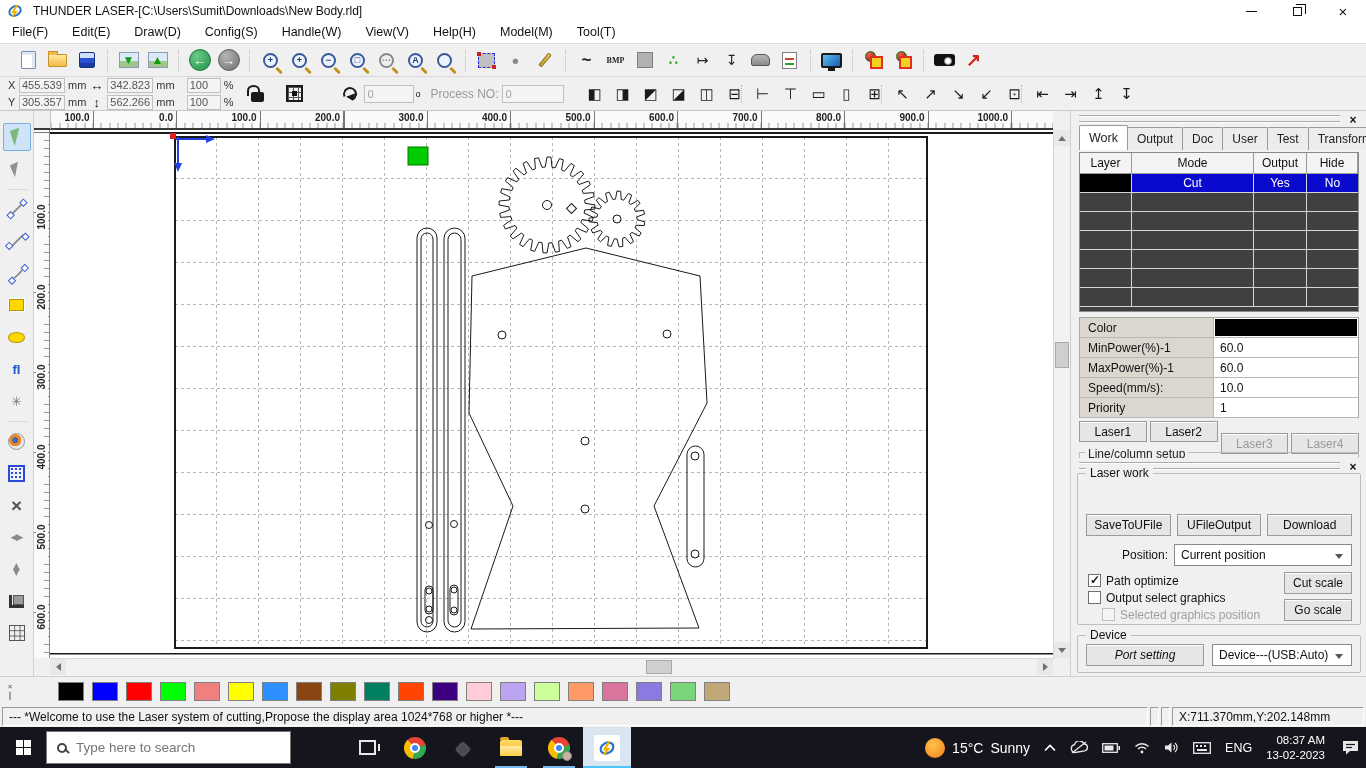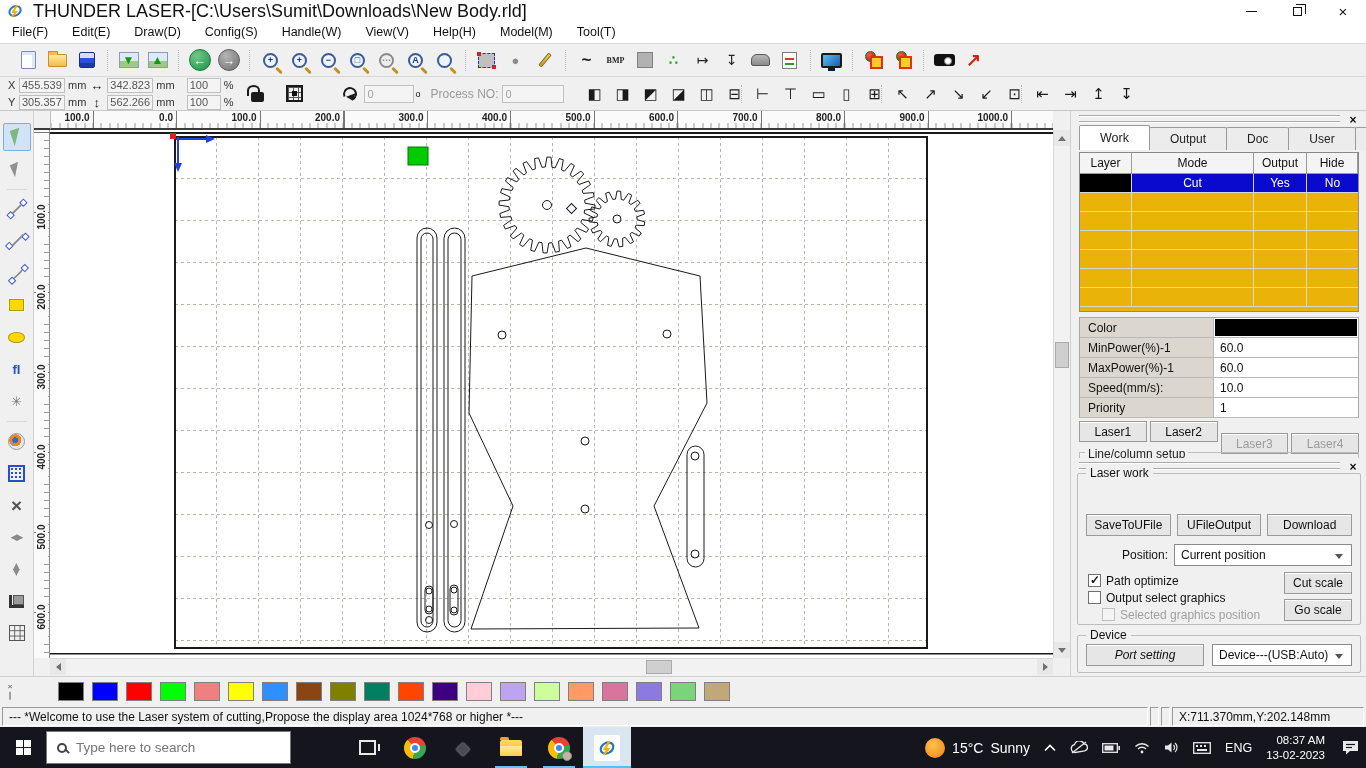--- a/index.html
+++ b/index.html
@@ -2,21 +2,21 @@
 <html><head>
 <meta charset="utf-8">
 <style>
   * { margin:0; padding:0; box-sizing:border-box; }
   html,body { width:1366px; height:768px; overflow:hidden; }
   body { font-family:"Liberation Sans", sans-serif; font-size:12px; color:#111; background:#f0f0f0; position:relative; }
 
   
   .titlebar { position:absolute; left:0; top:0; width:1366px; height:22px; background:#ffffff; display:flex; align-items:center; }
   .app-logo { width:16px; height:16px; margin-left:7px; }
-  .title-text { margin-left:10px; font-size:18px; color:#111; }
+  .title-text { margin-left:10px; font-size:12px; color:#111; }
   .win-controls { margin-left:auto; display:flex; height:100%; }
   .winbtn { width:46px; height:100%; display:flex; align-items:center; justify-content:center; color:#111; }
   .wb-min { width:11px; height:1px; background:#111; }
   .wb-restore { width:9px; height:9px; border:1px solid #111; position:relative; background:#fff; }
   .wb-restore::before { content:""; position:absolute; left:2px; top:-4px; width:9px; height:9px; border:1px solid #111; border-bottom:none; border-left:none; }
   .wb-close { font-size:15px; line-height:1; }
 
   
   .menubar { position:absolute; left:0; top:22px; width:1366px; height:22px; background:#ffffff; display:flex; align-items:center; border-bottom:1px solid #dcdcdc; }
   .menu-item { padding:2px 12px 3px 12px; font-size:12.5px; cursor:default; }
@@ -134,23 +134,23 @@
   .vthumb { position:absolute; left:1px; top:212px; width:14px; height:26px; background:#cfcfcf; border:1px solid #aaa; }
   .hthumb { position:absolute; top:1px; left:596px; width:26px; height:14px; background:#cfcfcf; border:1px solid #aaa; }
   .corner-br { position:absolute; left:1053px; top:658px; width:16px; height:16px; background:#f0f0f0; }
 
   
   .rpanel { position:absolute; left:1070px; top:111px; width:296px; height:565px; background:#f0f0f0; border-left:1px solid #d0d0d0; font-size:12px; }
   .pgrip { position:absolute; left:8px; right:26px; top:4px; height:8px; border-top:2px groove #fff; border-bottom:2px groove #fff; }
   .pclose { position:absolute; right:6px; width:14px; height:14px; font-size:12px; font-weight:bold; color:#111; display:flex; align-items:center; justify-content:center; line-height:1; }
   .pclose1 { top:2px; } .pclose2 { top:349px; }
   .tabs { position:absolute; left:8px; top:16px; display:flex; }
-  .tab { padding:4px 20px; border:1px solid #9a9a9a; border-bottom:none; background:#ececec; font-size:12px; color:#222; border-radius:2px 2px 0 0; margin-right:-1px; }
+  .tab { padding:4px 9px; border:1px solid #9a9a9a; border-bottom:none; background:#ececec; font-size:12px; color:#222; border-radius:2px 2px 0 0; margin-right:-1px; }
   .tab.active { background:#fff; position:relative; z-index:2; padding-top:5px; margin-top:-2px; font-size:12.5px; }
-  .ltable { position:absolute; left:8px; top:41px; width:280px; height:160px; background:#eab308; border:1px solid #8a8a8a; }
+  .ltable { position:absolute; left:8px; top:41px; width:280px; height:160px; background:#404040; border:1px solid #8a8a8a; }
   .lt-row { display:flex; height:19px; border-bottom:1px solid #d6d6d6; }
   .lt-head { height:21px; border-bottom:1px solid #9a9a9a; background:#f4f4f4; }
   .lt-c { border-right:1px solid #d6d6d6; display:flex; align-items:center; justify-content:center; font-size:12px; }
   .lt-head .lt-c { border-right:1px solid #9a9a9a; }
   .c1 { width:52px; } .c2 { width:122px; } .c3 { width:53px; } .c4 { flex:1; border-right:none; }
   .lt-data .lt-c { color:#fff; font-size:12px; }
   .lt-sw { width:100%; height:100%; }
   .props { position:absolute; left:8px; top:206px; width:280px; border:1px solid #a8a8a8; border-bottom:none; background:#fff; }
   .prow { display:flex; height:20px; border-bottom:1px solid #b8b8b8; }
   .plabel { width:134px; background:#dbd7cf; border-right:1px solid #b8b8b8; display:flex; align-items:center; padding-left:8px; }

